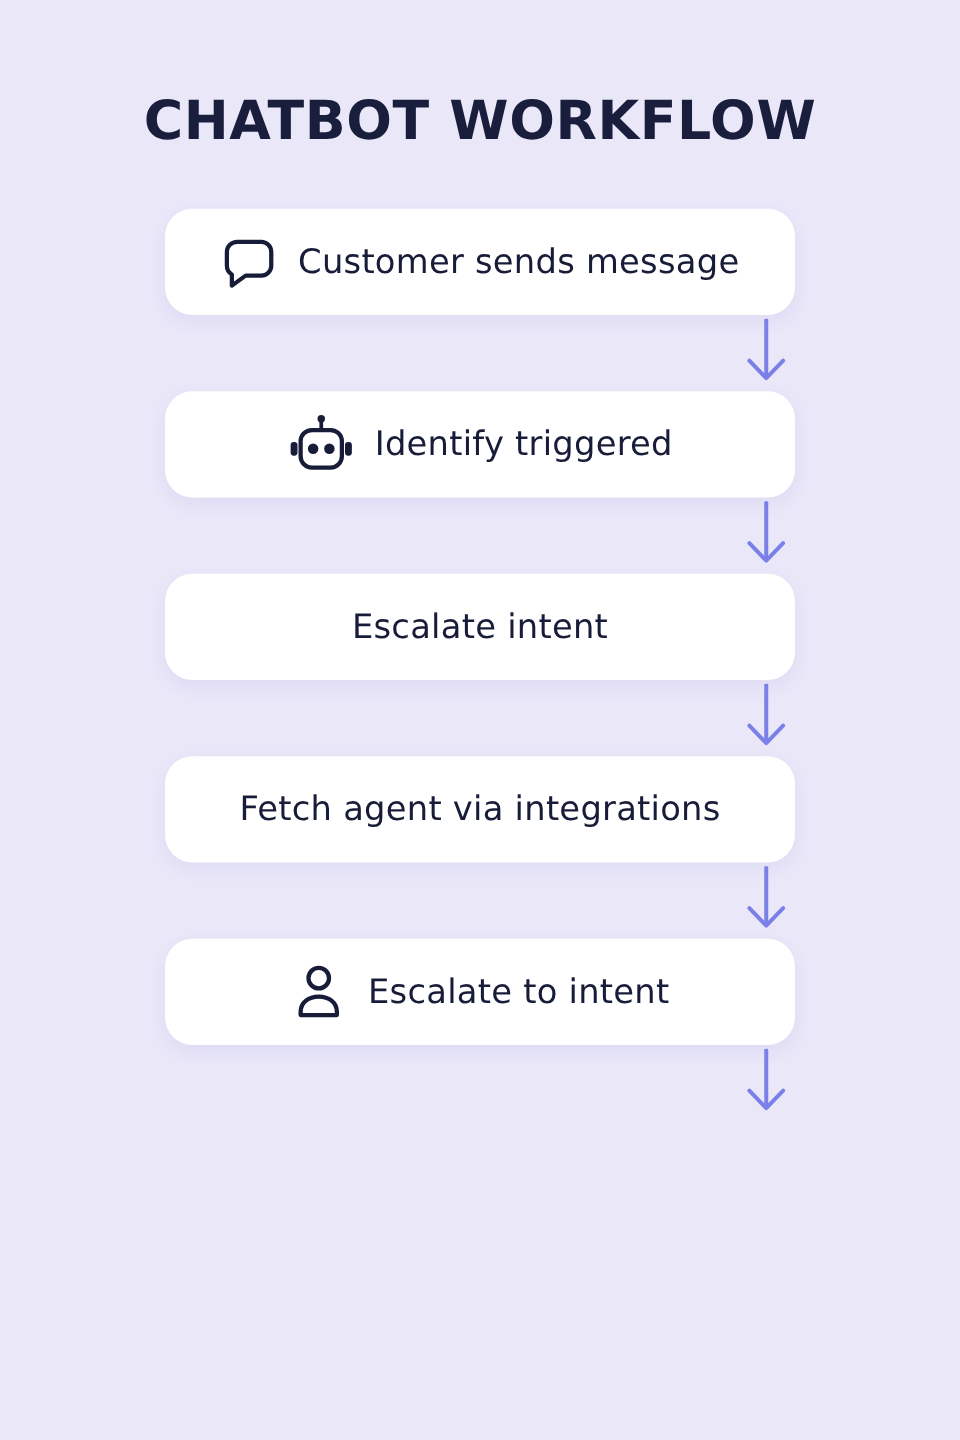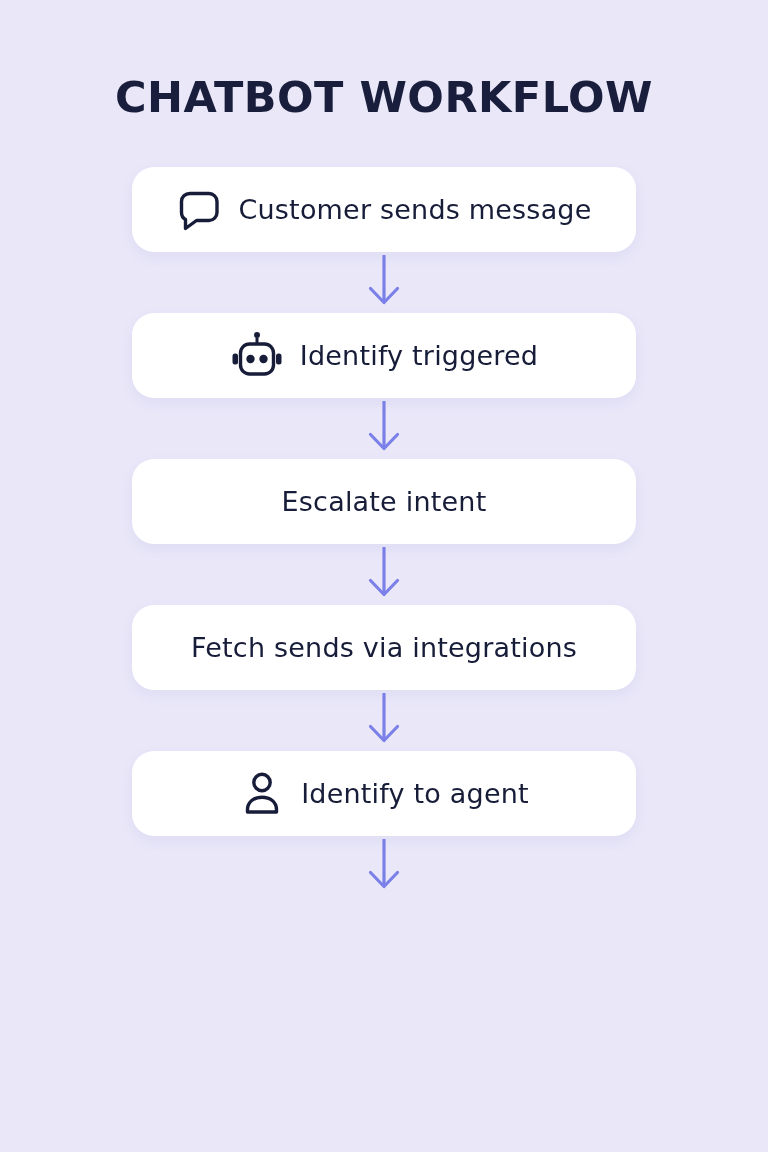--- a/index.html
+++ b/index.html
@@ -28,21 +28,21 @@
     letter-spacing: 0.5px;
     color: #191e3c;
   }
   .flow {
     position: absolute;
     top: 167px;
     left: 132px;
     width: 504px;
     display: flex;
     flex-direction: column;
-    align-items: center;
+    align-items: flex-end;
   }
   .card {
     width: 100%;
     height: 85px;
     background: #ffffff;
     border-radius: 22px;
     display: flex;
     align-items: center;
     justify-content: center;
     gap: 16px;
@@ -117,38 +117,38 @@
     </div>
 
     <div class="flow-arrow">
       <svg width="46" height="56" viewBox="0 0 46 56" fill="none">
         <line x1="23" y1="1" x2="23" y2="46" stroke="#7b80e8" stroke-width="3.2" stroke-linecap="round"></line>
         <polyline points="9.5,33.5 23,47.5 36.5,33.5" stroke="#7b80e8" stroke-width="3.2" fill="none" stroke-linecap="round" stroke-linejoin="round"></polyline>
       </svg>
     </div>
 
     <div class="card">
-      <span class="label">Fetch sends via integrations</span>
+      <span class="label">Fetch agent via integrations</span>
     </div>
 
     <div class="flow-arrow">
       <svg width="46" height="56" viewBox="0 0 46 56" fill="none">
         <line x1="23" y1="1" x2="23" y2="46" stroke="#7b80e8" stroke-width="3.2" stroke-linecap="round"></line>
         <polyline points="9.5,33.5 23,47.5 36.5,33.5" stroke="#7b80e8" stroke-width="3.2" fill="none" stroke-linecap="round" stroke-linejoin="round"></polyline>
       </svg>
     </div>
 
     <div class="card">
       <span class="icon">
         <svg width="46" height="48" viewBox="0 0 46 48" fill="none">
           <circle cx="23" cy="12.5" r="8.2" stroke="#171c38" stroke-width="3.4"></circle>
           <path d="M8.5 42 V39.5 C8.5 31.8 15 27.2 23 27.2 C31 27.2 37.5 31.8 37.5 39.5 V42 Z" stroke="#171c38" stroke-width="3.4" stroke-linejoin="round"></path>
         </svg>
       </span>
-      <span class="label">Identify to agent</span>
+      <span class="label">Escalate to intent</span>
     </div>
 
     <div class="flow-arrow">
       <svg width="46" height="56" viewBox="0 0 46 56" fill="none">
         <line x1="23" y1="1" x2="23" y2="46" stroke="#7b80e8" stroke-width="3.2" stroke-linecap="round"></line>
         <polyline points="9.5,33.5 23,47.5 36.5,33.5" stroke="#7b80e8" stroke-width="3.2" fill="none" stroke-linecap="round" stroke-linejoin="round"></polyline>
       </svg>
     </div>
 
     <div class="card">

